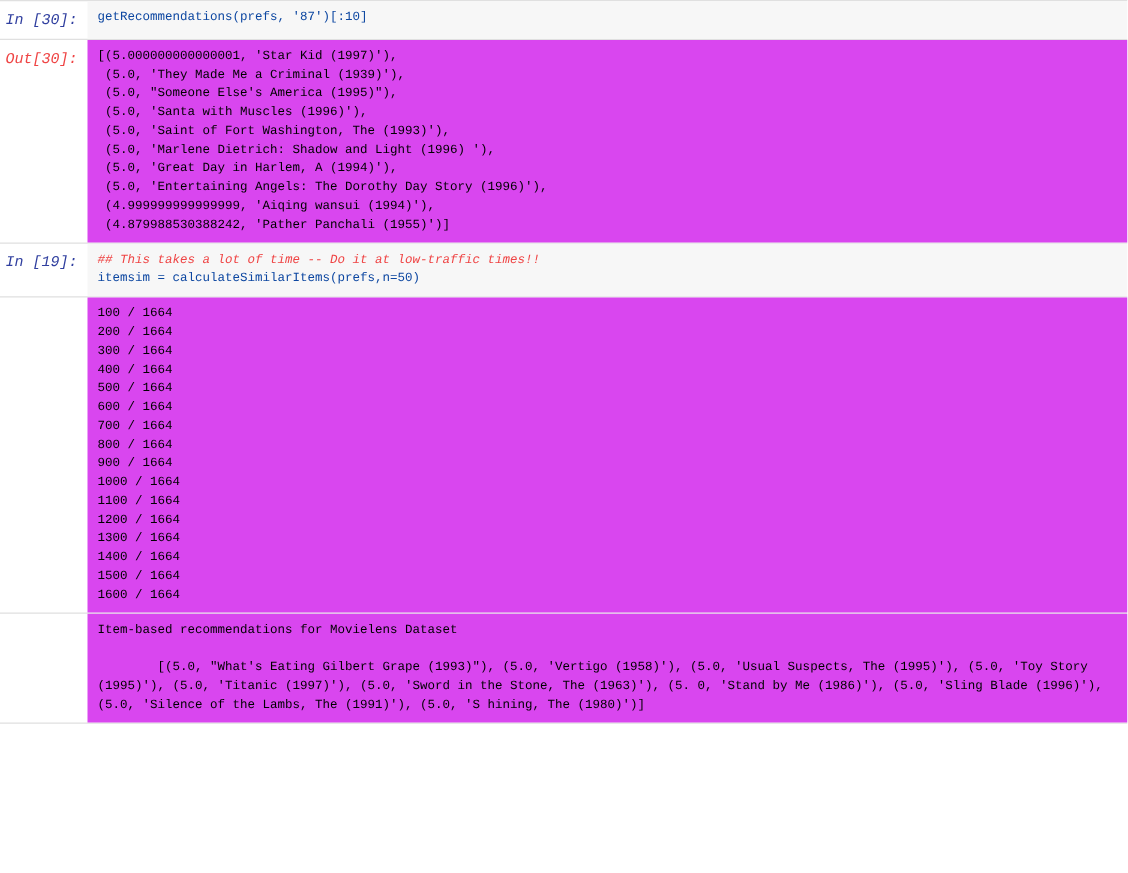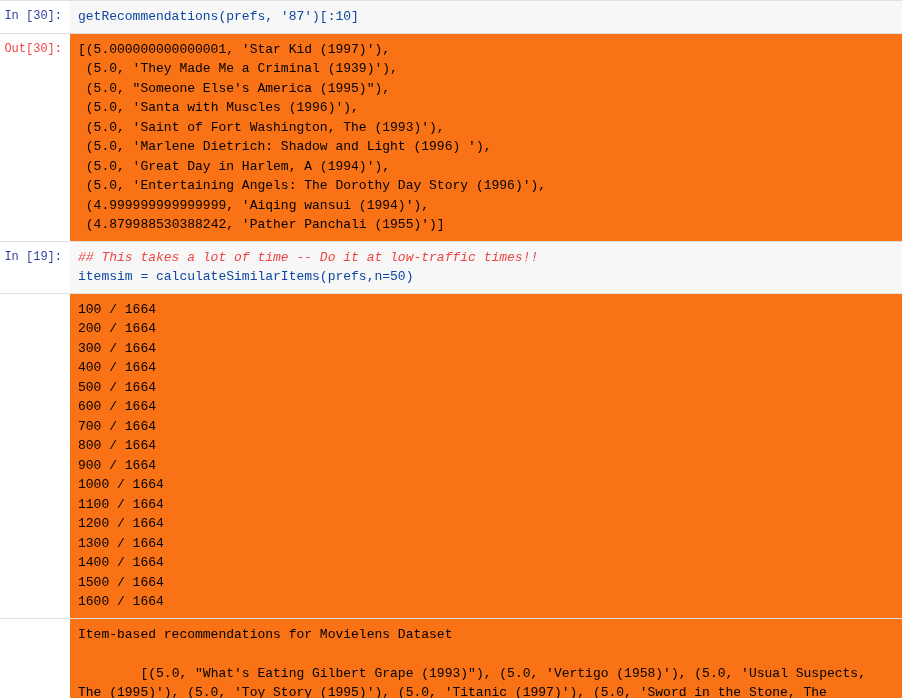--- a/index.html
+++ b/index.html
@@ -30,35 +30,36 @@
     }
     .cell-label {
       min-width: 70px;
       padding: 6px 8px 6px 4px;
       font-size: 12px;
       font-family: 'Courier New', Courier, monospace;
       color: #303f9f;
       white-space: nowrap;
       text-align: right;
       flex-shrink: 0;
+      font-style: italic;
     }
     .cell-label.output {
       color: #ef4444;
     }
     .cell-content {
       flex: 1;
       padding: 6px 8px;
       background: #f7f7f7;
     }
     .cell-content.output-content {
-      background: #f97316;
+      background: #d946ef;
     }
     .cell-content pre {
       font-family: 'Courier New', Courier, monospace;
-      font-size: 13px;
+      font-size: 10px;
       white-space: pre-wrap;
       word-wrap: break-word;
     }
     .input-code {
       color: #0d47a1;
     }
     .output-text {
       color: #000000;
     }
     .progress-lines {

